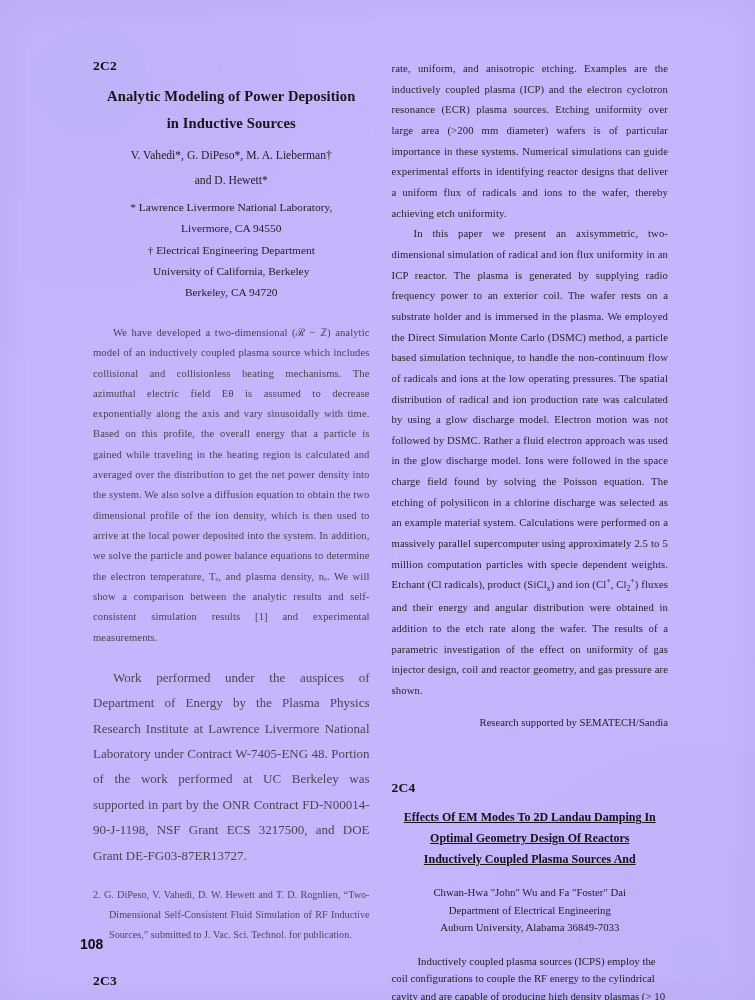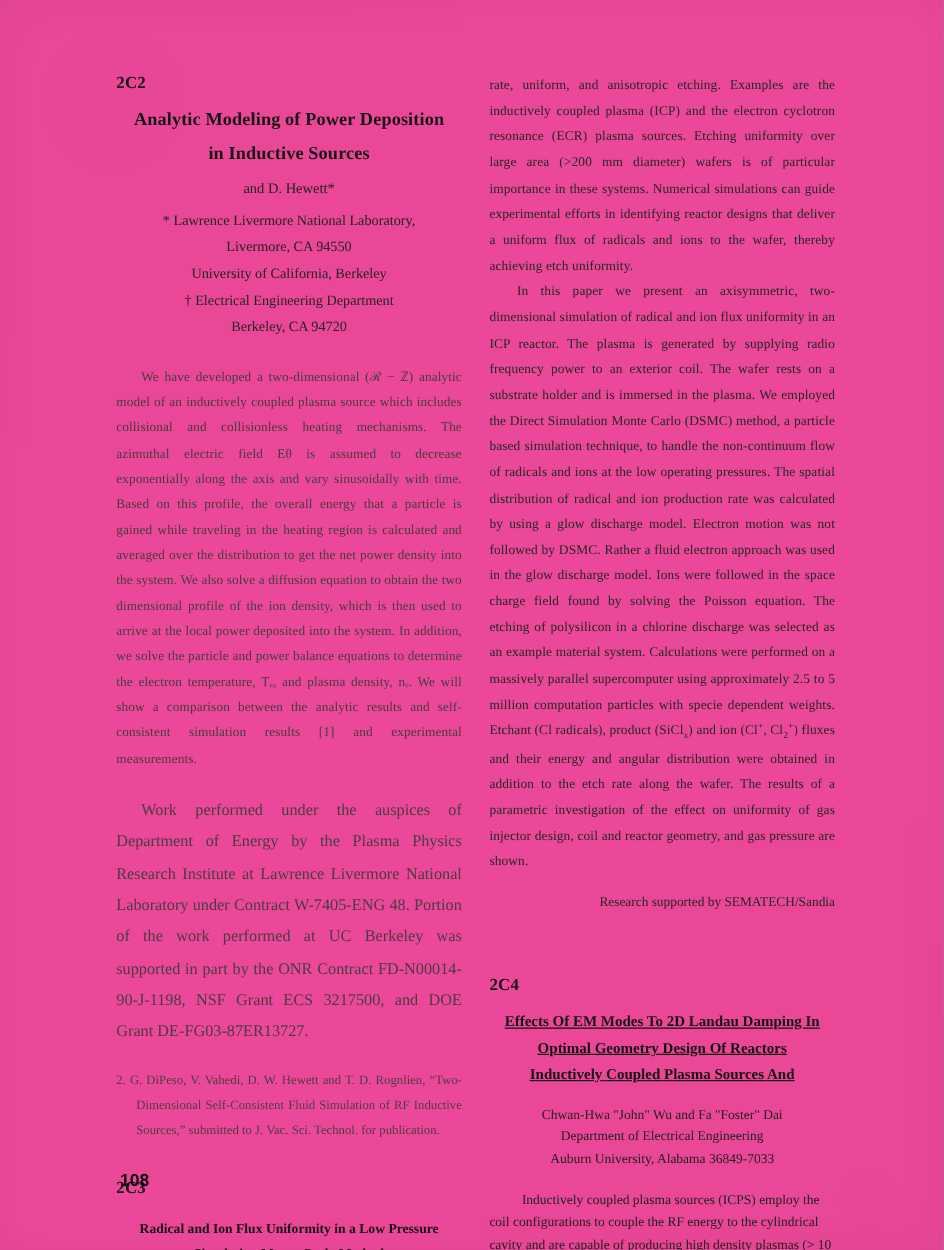--- a/index.html
+++ b/index.html
@@ -7,21 +7,21 @@
     padding: 0;
     background: #8a8a8a;
   }
   body {
     font-family: "Liberation Serif", serif;
   }
   .page {
     position: relative;
     width: 755px;
     height: 1000px;
-    background: #ec4899;
+    background: #c4b5fd;
     overflow: hidden;
     box-sizing: border-box;
     
     box-shadow: inset 0 0 40px rgba(0,0,0,0.045);
   }
   .scan-noise {
     position: absolute;
     inset: 0;
     pointer-events: none;
     opacity: 0.5;
@@ -149,21 +149,21 @@
     margin-top: 16px;
     font-size: 10.8px;
     line-height: 1.66;
     color: #1f1f1f;
     text-align: left;
   }
   .body-2c4 p { margin: 0 0 13px 0; text-indent: 26px; }
 
   .page-number {
     position: absolute;
-    left: 96px;
+    left: 80px;
     top: 936px;
     font-family: "Liberation Sans", sans-serif;
     font-weight: bold;
     font-size: 14px;
     color: #0d0d0d;
   }
 
   .sec-3-title {
     text-align: center;
     font-weight: bold;
@@ -190,25 +190,26 @@
 
   <div class="columns">
 
     <div class="col col-left">
 
       <div class="sec-num">2C2</div>
 
       <div class="title-block">
         <div class="paper-title">Analytic Modeling of Power Deposition</div>
         <div class="paper-title" style="margin-top:2px">in Inductive Sources</div>
+        <div class="authors" style="margin-top:9px">V. Vahedi*, G. DiPeso*, M. A. Lieberman†</div>
         <div class="authors">and D. Hewett*</div>
         <div class="affil" style="margin-top:6px">* Lawrence Livermore National Laboratory,</div>
         <div class="affil">Livermore, CA 94550</div>
+        <div class="affil">† Electrical Engineering Department</div>
         <div class="affil">University of California, Berkeley</div>
-        <div class="affil">† Electrical Engineering Department</div>
         <div class="affil">Berkeley, CA 94720</div>
       </div>
 
       <div class="abstract blurry">We have developed a two-dimensional (ℛ − ℤ) analytic model of an inductively coupled plasma source which includes collisional and collisionless heating mechanisms. The azimuthal electric field Eθ is assumed to decrease exponentially along the axis and vary sinusoidally with time. Based on this profile, the overall energy that a particle is gained while traveling in the heating region is calculated and averaged over the distribution to get the net power density into the system. We also solve a diffusion equation to obtain the two dimensional profile of the ion density, which is then used to arrive at the local power deposited into the system. In addition, we solve the particle and power balance equations to determine the electron temperature, Tₑ, and plasma density, nₑ. We will show a comparison between the analytic results and self-consistent simulation results [1] and experimental measurements.</div>
 
       <div class="ack">Work performed under the auspices of Department of Energy by the Plasma Physics Research Institute at Lawrence Livermore National Laboratory under Contract W-7405-ENG 48. Portion of the work performed at UC Berkeley was supported in part by the ONR Contract FD-N00014-90-J-1198, NSF Grant ECS 3217500, and DOE Grant DE-FG03-87ER13727.</div>
 
       <div class="refs">2. G. DiPeso, V. Vahedi, D. W. Hewett and T. D. Rognlien, “Two-Dimensional Self-Consistent Fluid Simulation of RF Inductive Sources,” submitted to J. Vac. Sci. Technol. for publication.</div>
 
       <div style="height:28px"></div>

